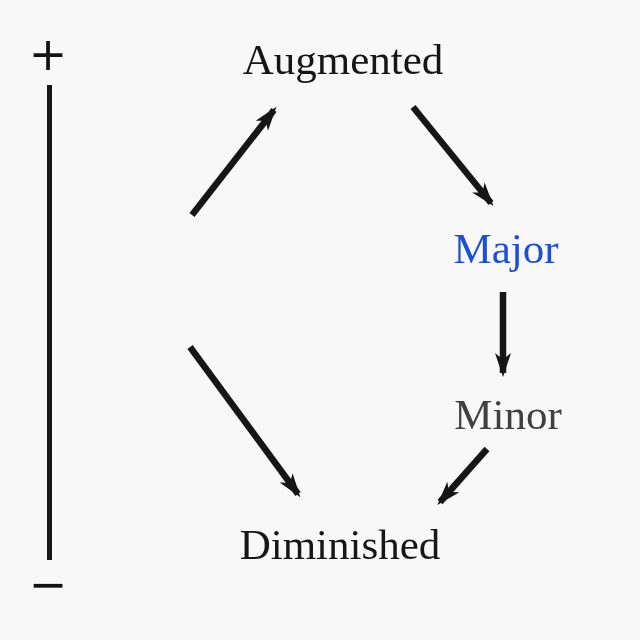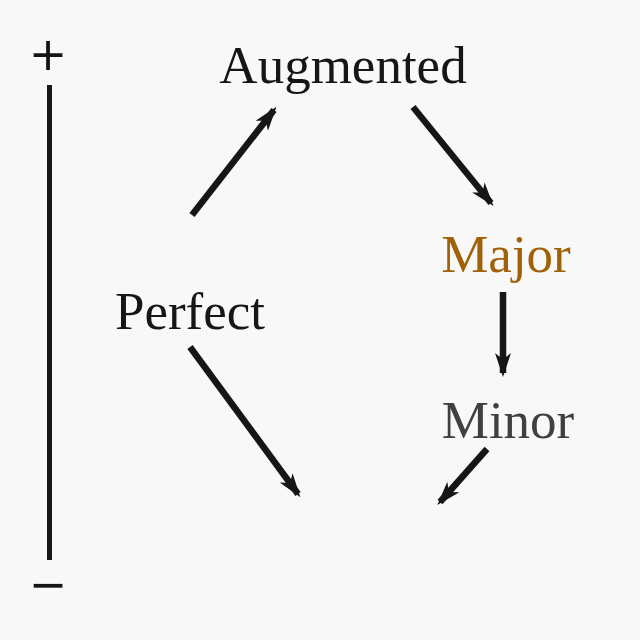--- a/index.html
+++ b/index.html
@@ -7,26 +7,25 @@
     position:relative;
     width:640px;height:640px;
     background:#f8f8f8;
     overflow:hidden;
     font-family:"Liberation Serif","DejaVu Serif",serif;
   }
   
   .node{
     position:absolute;
     transform:translate(-50%,-50%);
-    font-size:53px;
+    font-size:43px;
     line-height:1;
     color:#161616;
     white-space:nowrap;
     letter-spacing:0px;
-    margin-top:6px;
   }
   .node-augmented{left:343px;top:59px;}
   .node-major{left:506px;top:248px;}
   .node-perfect{left:190px;top:305px;}
   .node-minor{left:508px;top:414px;}
   .node-diminished{left:340px;top:544px;}
   
   .scale-sign{
     position:absolute;
     transform:translate(-50%,-50%);
@@ -71,17 +70,17 @@
     <g id="edge-group">
         <line x1="192" y1="215" x2="274" y2="110" stroke="#161616" stroke-width="6.5" marker-end="url(#arrowhead)"></line>
         <line x1="413" y1="107" x2="491" y2="203" stroke="#161616" stroke-width="6.5" marker-end="url(#arrowhead)"></line>
         <line x1="503" y1="292" x2="503" y2="373" stroke="#161616" stroke-width="6.5" marker-end="url(#arrowhead)"></line>
         <line x1="487" y1="449" x2="440" y2="502" stroke="#161616" stroke-width="6.5" marker-end="url(#arrowhead)"></line>
         <line x1="190" y1="347" x2="298" y2="494" stroke="#161616" stroke-width="6.5" marker-end="url(#arrowhead)"></line>
       </g>
   </svg>
 
   <div class="node node-augmented" style="color: rgb(22, 22, 22);">Augmented</div>
-  <div class="node node-major" style="color: #a16207;">Major</div>
-  <div class="node node-perfect" style="color: rgb(22, 22, 22);">Perfect</div>
+  <div class="node node-major" style="color: #1d4ed8;">Major</div>
   <div class="node node-minor" style="color: #404040;">Minor</div>
+  <div class="node node-diminished" style="color: rgb(22, 22, 22);">Diminished</div>
 
 </div>
 
 </body></html>

